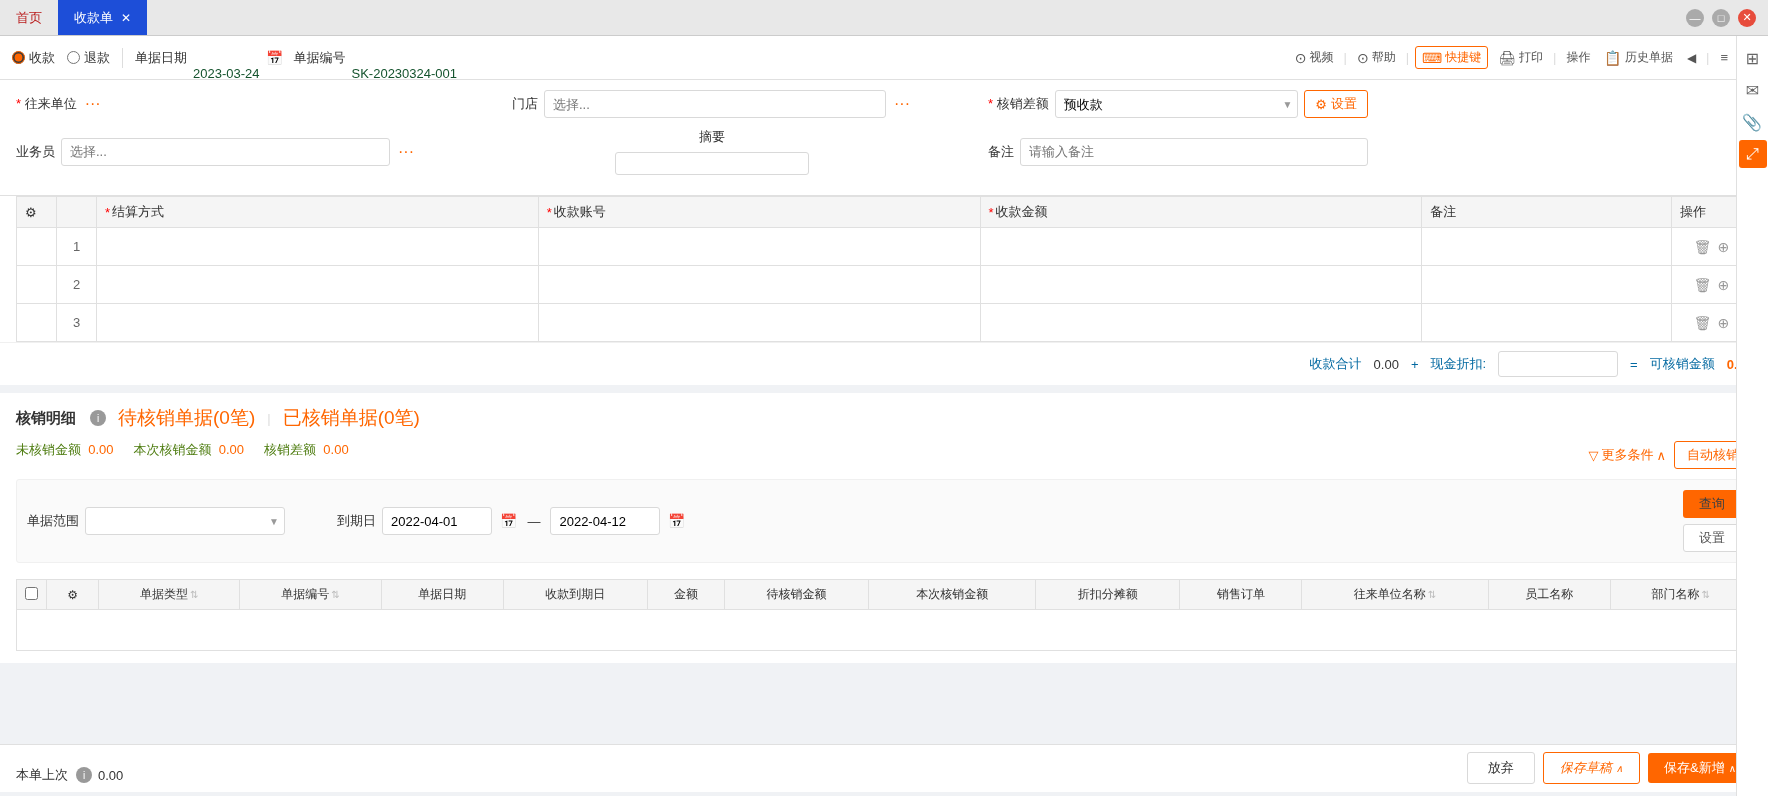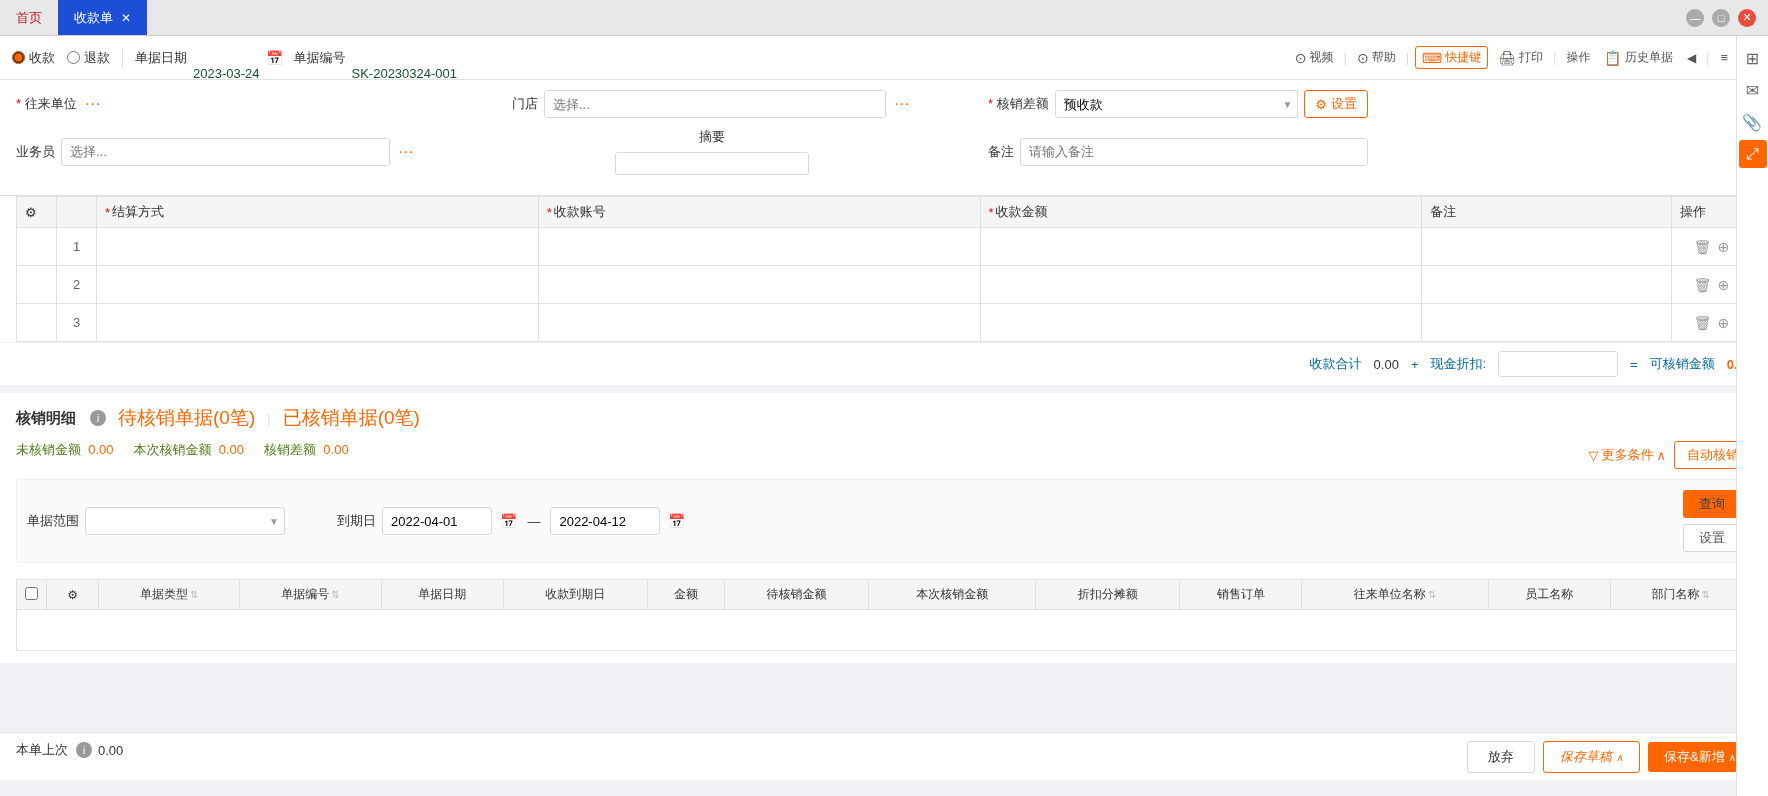--- a/index.html
+++ b/index.html
@@ -94,21 +94,21 @@
 
     
     .bottom-table { width: 100%; border-collapse: collapse; font-size: 12px; }
     .bottom-table th { background: #f5f5f5; border: 1px solid #e0e0e0; padding: 6px 8px; text-align: center; font-weight: normal; color: #333; white-space: nowrap; }
     .bottom-table td { border: 1px solid #e0e0e0; padding: 4px 8px; height: 32px; color: #333; }
     .bottom-table .th-sort { display: flex; align-items: center; gap: 2px; justify-content: center; }
     .sort-icon { color: #bbb; font-size: 10px; cursor: pointer; }
     .checkbox-col { width: 30px; text-align: center; }
 
     
-    .footer { position: fixed; bottom: 16px; left: 0; right: 0; background: #fff; border-top: 1px solid #e0e0e0; padding: 8px 16px; display: flex; align-items: flex-start; height: 48px; margin-top: 9px; }
+    .footer { position: fixed; bottom: 4px; left: 0; right: 0; background: #fff; border-top: 1px solid #e0e0e0; padding: 8px 16px; display: flex; align-items: flex-end; height: 48px; margin-top: 9px; }
     .footer-left { display: flex; align-items: center; gap: 6px; font-size: 13px; }
     .footer-right { margin-left: auto; display: flex; align-items: center; gap: 8px; }
     .discard-btn { background: #fff; border: 1px solid #d9d9d9; color: #333; border-radius: 3px; padding: 6px 20px; cursor: pointer; font-size: 13px; }
     .save-draft-btn { background: #fff; border: 1px solid #f60; color: #f60; border-radius: 3px; padding: 6px 16px; cursor: pointer; font-size: 13px; display: flex; align-items: center; gap: 4px; font-style: italic; }
     .save-new-btn { background: #f60; color: #fff; border: none; border-radius: 3px; padding: 6px 16px; cursor: pointer; font-size: 13px; display: flex; align-items: center; gap: 4px; }
     .btn-arrow { font-size: 10px; }
 
     
     .right-sidebar { position: fixed; right: 0; top: 36px; bottom: 0; width: 32px; background: #fff; border-left: 1px solid #e0e0e0; display: flex; flex-direction: column; align-items: center; padding-top: 8px; gap: 4px; z-index: 100; }
     .sidebar-icon { width: 28px; height: 28px; display: flex; align-items: center; justify-content: center; cursor: pointer; color: #666; font-size: 16px; border-radius: 3px; }

